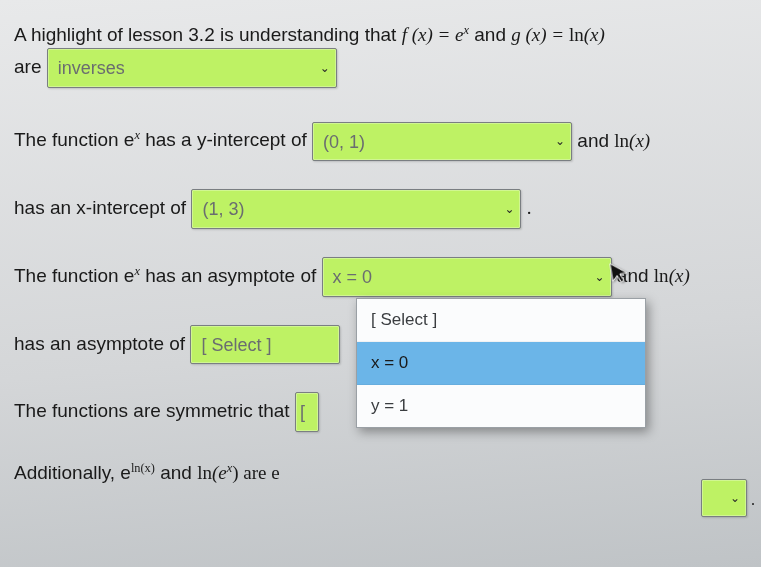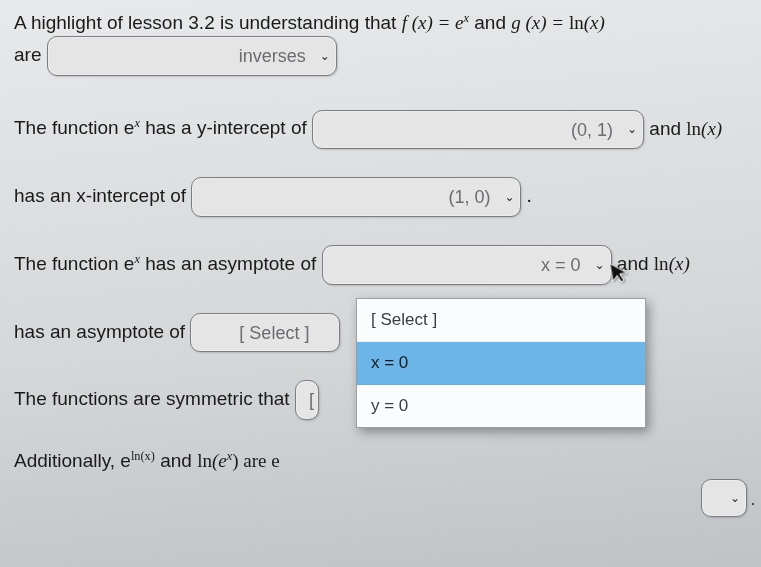--- a/index.html
+++ b/index.html
@@ -5,40 +5,39 @@
   * { box-sizing: border-box; }
   html, body {
     margin: 0; padding: 0;
     width: 761px; height: 567px;
     font-family: Arial, Helvetica, sans-serif;
     background: linear-gradient(175deg, #e8e9ea 0%, #d4d6d8 60%, #bfc3c6 100%);
     color: #1a1a1a;
     overflow: hidden;
   }
   .page {
-    padding: 10px 14px;
+    padding: 22px 14px;
     font-size: 19px;
     line-height: 1.35;
   }
   .row {
     margin-bottom: 28px;
     display: block;
   }
   .row.first { margin-bottom: 34px; }
   .selectbox {
     display: inline-block;
     vertical-align: middle;
-    background: #e5e5e5;
+    background: #bef264;
     border: 1px solid #7a7e82;
-    border-radius: 10px;
+    border-radius: 2px;
     box-shadow: 1px 1px 2px rgba(0,0,0,0.15), inset 0 0 0 1px rgba(255,255,255,0.3);
     padding: 6px 10px;
     position: relative;
     min-height: 38px;
-    text-align: right;
   }
   .selectbox .val {
     color: #6a6d70;
     font-size: 18px;
     display: inline-block;
     padding-right: 20px;
   }
   .selectbox .caret {
     position: absolute;
     right: 6px;
@@ -100,32 +99,32 @@
     <br>
     <span>are</span>
     <span class="selectbox" style="width:290px;">
       <span class="val">inverses</span>
       <span class="caret">⌄</span>
     </span>
   </div>
 
   <div class="row">
     <span><span>The function e</span><sup class="math">x</sup><span> has a y-intercept of </span></span>
-    <span class="selectbox" style="width:332px;">
+    <span class="selectbox" style="width:260px;">
       <span class="val">(0, 1)</span>
       <span class="caret">⌄</span>
     </span>
     <span> and </span>
     <span class="math"><span class="mathup">ln</span><span>(x)</span></span>
   </div>
 
   <div class="row">
     <span>has an x-intercept of </span>
     <span class="selectbox" style="width:330px;">
-      <span class="val">(1, 0)</span>
+      <span class="val">(1, 3)</span>
       <span class="caret">⌄</span>
     </span>
     <span class="punct"> .</span>
   </div>
 
   <div class="row">
     <span><span>The function e</span><sup class="math">x</sup><span> has an asymptote of </span></span>
     <span class="selectbox" style="width:290px;">
       <span class="val">x = 0</span>
       <span class="caret">⌄</span>
@@ -157,20 +156,20 @@
 </div>
 
 <span class="selectbox trail-select" style="width:46px;">
   <span class="caret">⌄</span>
 </span>
 <span class="punct" style="position:absolute; right:6px; bottom:58px;">.</span>
 
 <div class="dropdown">
   <div class="opt">[ Select ]</div>
   <div class="opt highlight">x = 0</div>
-  <div class="opt">y = 0</div>
+  <div class="opt">y = 1</div>
 </div>
 
 <div class="cursor">
   <svg width="20" height="26" viewBox="0 0 20 26">
     <path d="M2 2 L2 20 L7 15 L10 22 L13 21 L10 14 L17 14 Z" fill="#111" stroke="#fff" stroke-width="1"></path>
   </svg>
 </div>
 
 </body></html>

